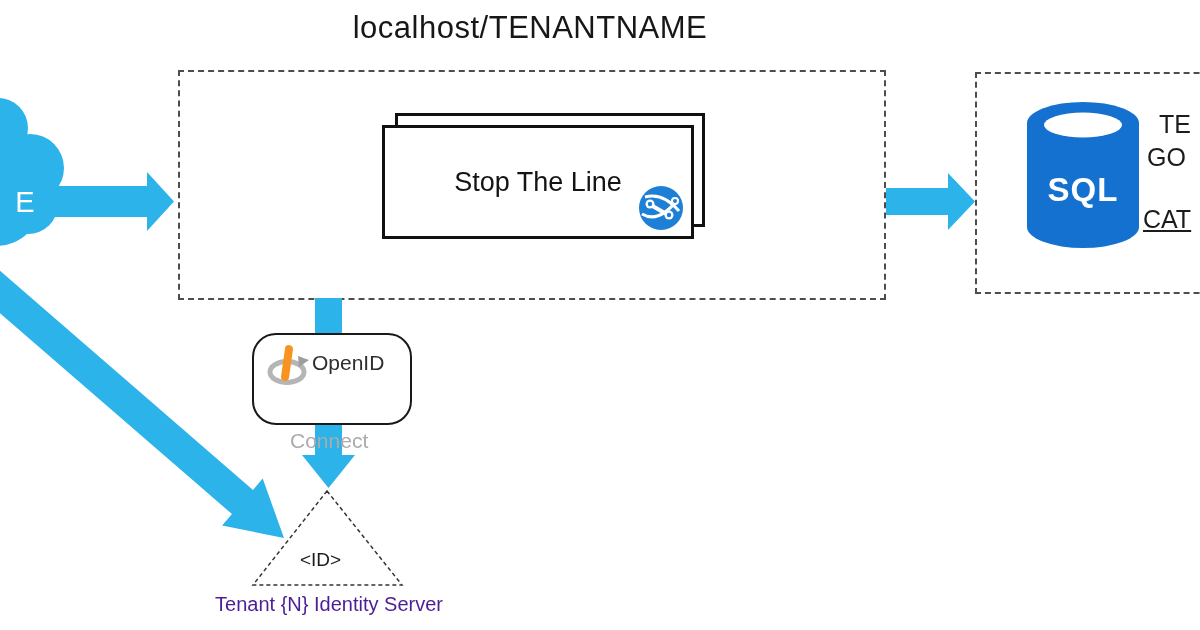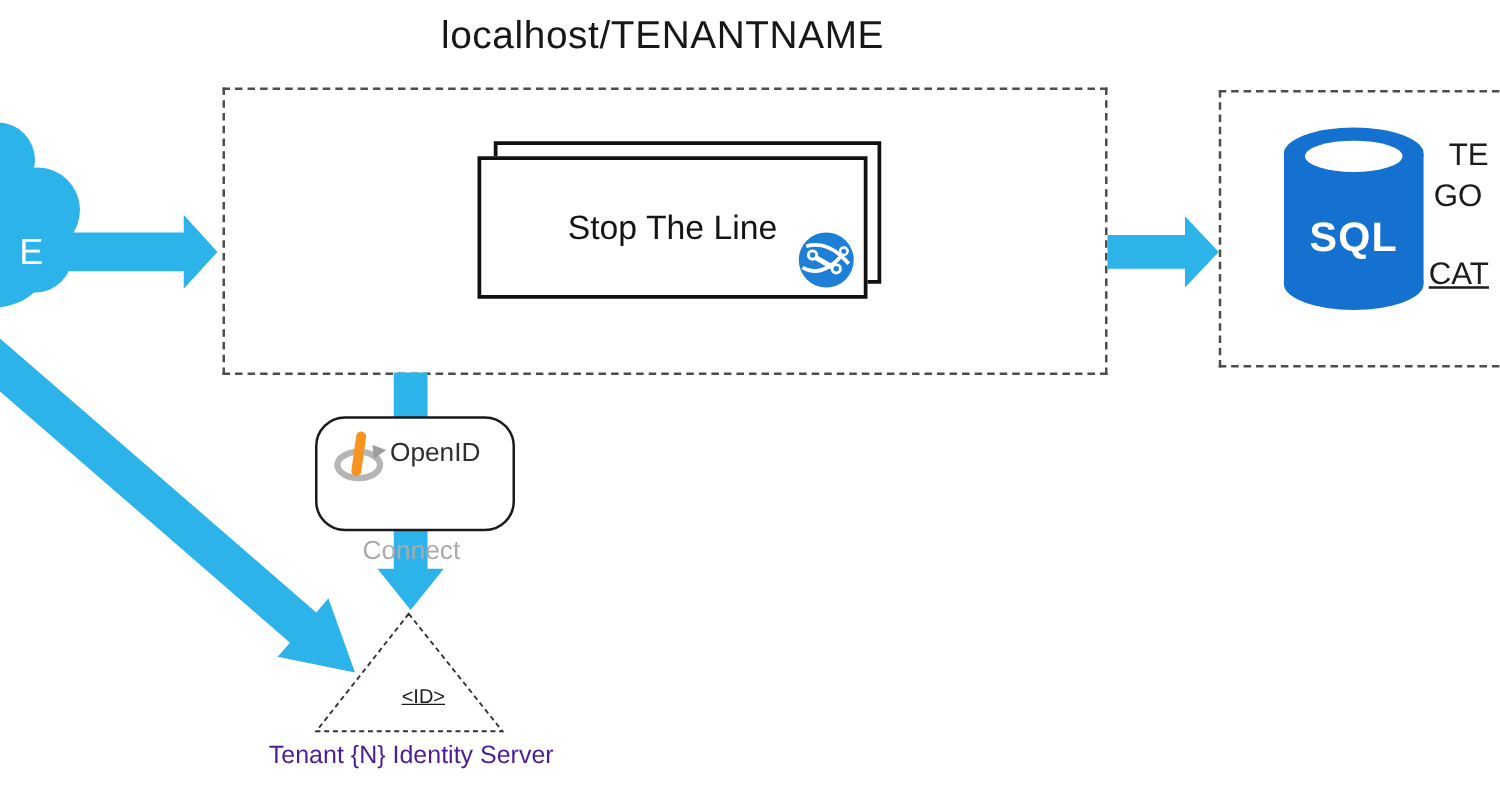--- a/index.html
+++ b/index.html
@@ -27,21 +27,21 @@
   #cloud-svg{left:0;top:90px;width:130px;height:170px;z-index:1;}
   #cloud-label{left:8px;top:186px;width:34px;text-align:center;font-size:29px;color:#ffffff;z-index:2;}
   #openid-badge{
     left:252px;top:333px;width:156px;height:88px;background:#fff;
     border:2.5px solid #1a1a1a;border-radius:24px;z-index:3;
   }
   #openid-glyph{position:absolute;left:10px;top:8px;width:46px;height:48px;}
   #openid-line1{position:absolute;left:58px;top:16px;font-size:21px;color:#2e2e2e;}
   #openid-line2{position:absolute;left:36px;top:46px;font-size:21px;color:#ababab;margin-top:48px;}
   #triangle-svg{left:245px;top:486px;width:170px;height:104px;z-index:2;}
-  #triangle-label{left:300px;top:549px;width:56px;text-align:right;font-size:16px;color:#1c1c1c;z-index:3;text-decoration:underline;}
+  #triangle-label{left:300px;top:549px;width:56px;text-align:left;font-size:19px;color:#1c1c1c;z-index:3;}
   #identity-caption{left:179px;top:593px;width:300px;text-align:center;font-size:20px;color:#4c1d95;}
   #sql-icon{left:1027px;top:101px;width:112px;height:148px;z-index:2;}
   #sql-icon-label{
     left:1027px;top:155px;width:112px;text-align:center;z-index:3;
     font-size:33px;font-weight:700;color:#ffffff;letter-spacing:1px;margin-top:16px;
   }
   .sql-line{font-size:25px;color:#1c1c1c;white-space:nowrap;z-index:2;}
   #sql-line-1{left:1159px;top:110px;}
   #sql-line-2{left:1147px;top:143px;}
   #sql-line-3{left:1143px;top:205px;text-decoration:underline;}

